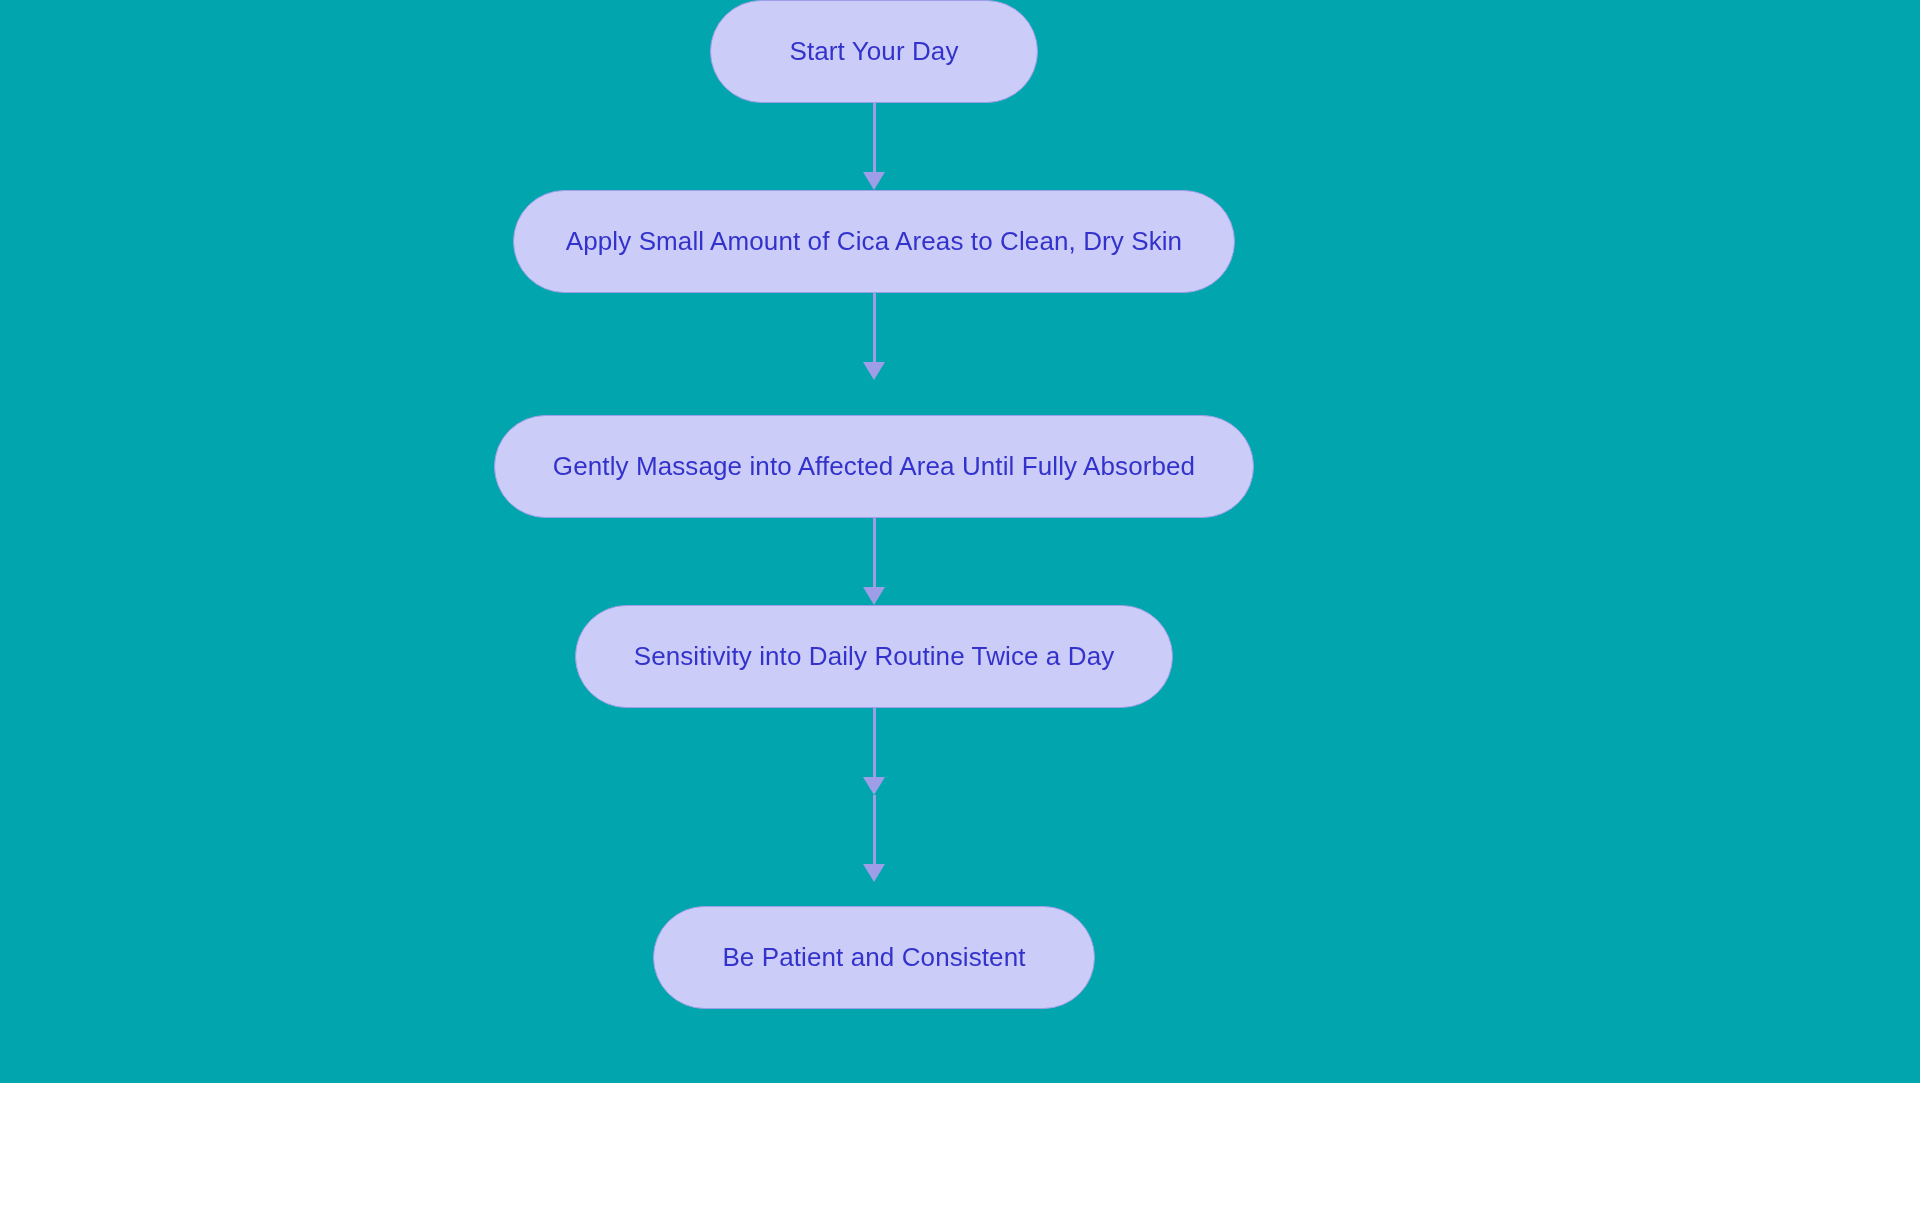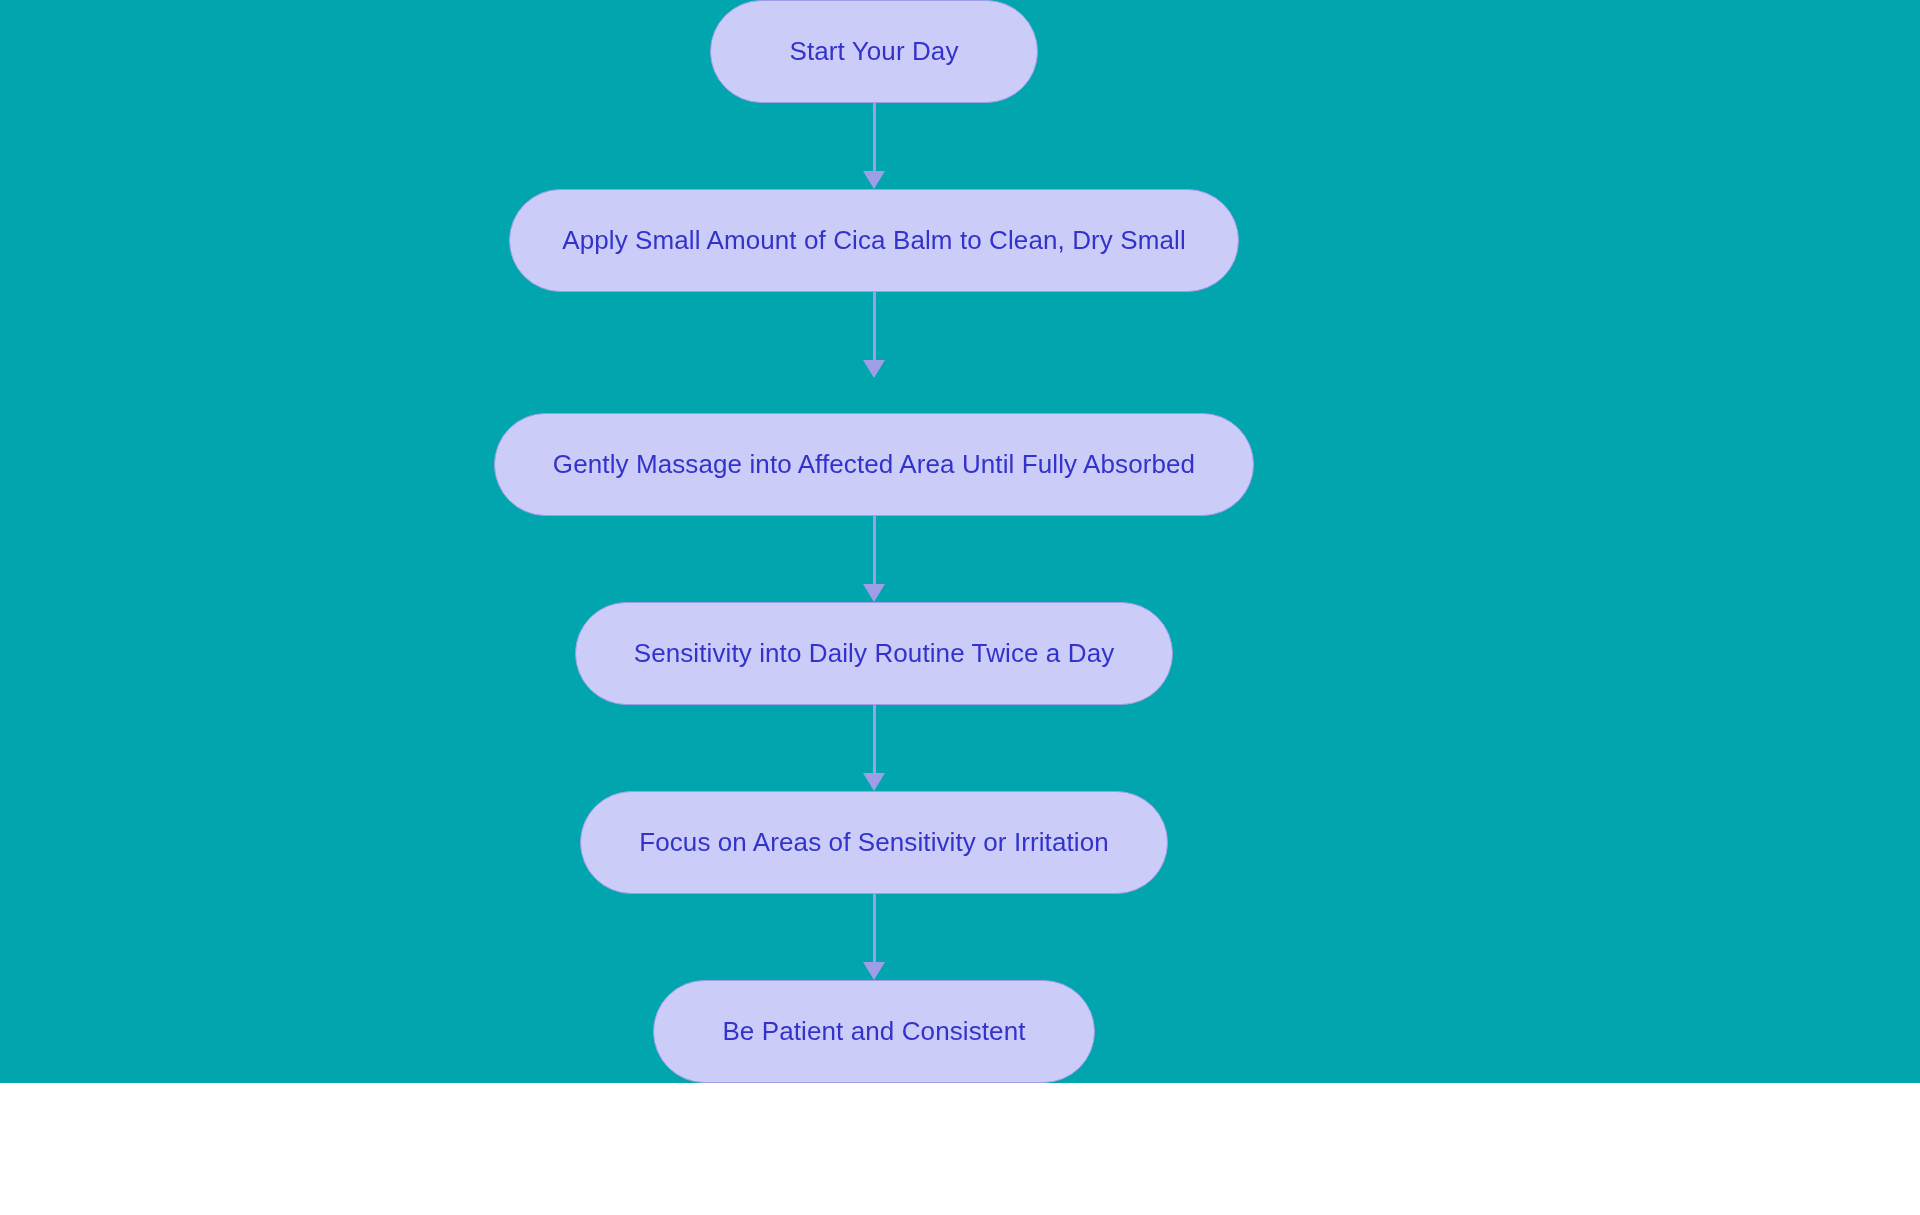--- a/index.html
+++ b/index.html
@@ -59,21 +59,21 @@
     height: 103px;
     padding: 0 46px;
   }
 
   
   .flow-node.w-start     { padding: 0 78px; }
   .flow-node.w-apply     { padding: 0 52px; }
   .flow-node.w-massage   { padding: 0 58px; margin-top: 35px; }
   .flow-node.w-routine   { padding: 0 58px; }
   .flow-node.w-focus     { padding: 0 58px; }
-  .flow-node.w-patient   { padding: 0 68px; }
+  .flow-node.w-patient   { padding: 0 68px; margin-top: 24px; }
 
   .connector {
     width: 40px;
     display: flex;
     flex-direction: column;
     align-items: center;
     justify-content: flex-start;
     height: 87px;
     position: relative;
   }
@@ -113,21 +113,21 @@
       </div>
     </div>
 
     <div class="connector">
       <div class="line"></div>
       <div class="head"></div>
     </div>
 
     <div class="node-row">
       <div class="flow-node w-apply">
-        <span>Apply Small Amount of Cica Balm to Clean, Dry Small</span>
+        <span>Apply Small Amount of Cica Areas to Clean, Dry Skin</span>
       </div>
     </div>
 
     <div class="connector">
       <div class="line"></div>
       <div class="head"></div>
     </div>
 
     <div class="node-row">
       <div class="flow-node w-massage">
@@ -144,25 +144,20 @@
       <div class="flow-node w-routine">
         <span>Sensitivity into Daily Routine Twice a Day</span>
       </div>
     </div>
 
     <div class="connector">
       <div class="line"></div>
       <div class="head"></div>
     </div>
 
-    <div class="node-row">
-      <div class="flow-node w-focus">
-        <span>Focus on Areas of Sensitivity or Irritation</span>
-      </div>
-    </div>
 
     <div class="connector">
       <div class="line"></div>
       <div class="head"></div>
     </div>
 
     <div class="node-row">
       <div class="flow-node w-patient">
         <span>Be Patient and Consistent</span>
       </div>

